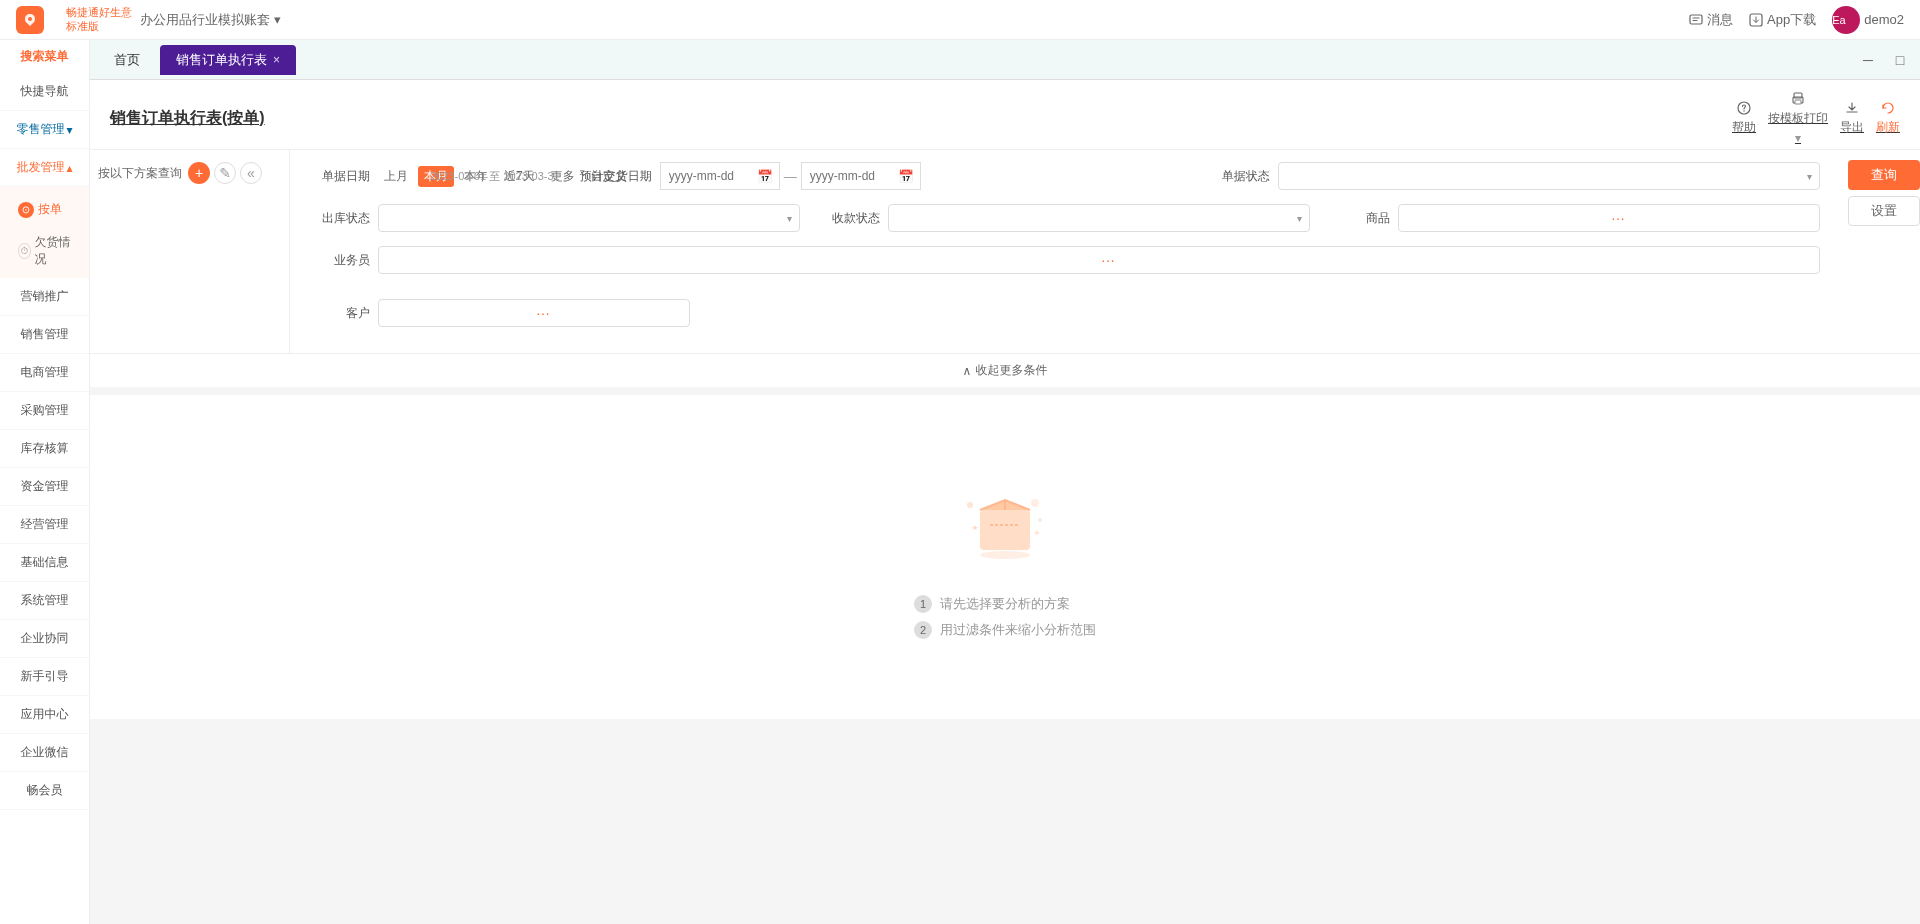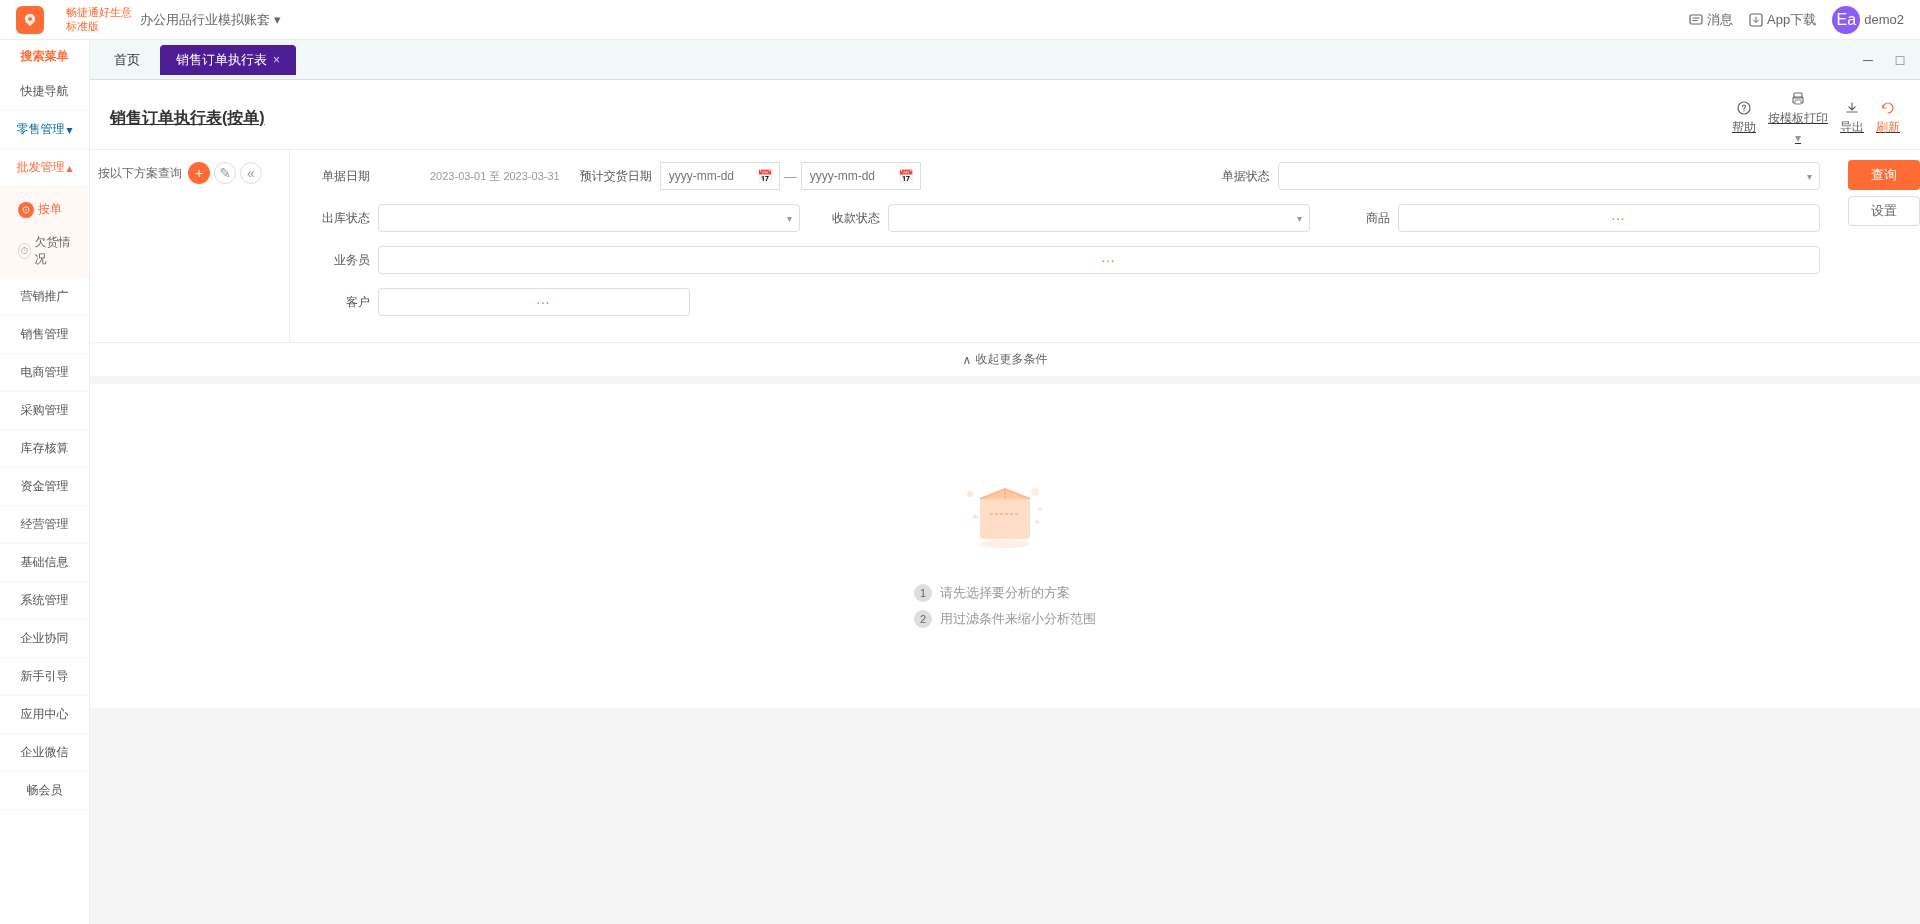--- a/index.html
+++ b/index.html
@@ -61,26 +61,26 @@
       align-items: center;
       gap: 4px;
       color: #666;
       font-size: 13px;
       cursor: pointer;
     }
     .avatar {
       width: 28px;
       height: 28px;
       border-radius: 50%;
-      background: #8b5cf6;
-      display: flex;
-      align-items: center;
-      justify-content: center;
+      background: #be185d;
+      display: flex;
+      align-items: center;
+      justify-content: flex-start;
       color: white;
-      font-size: 16px;
+      font-size: 11px;
     }
 
     
     .main-layout {
       display: flex;
       flex: 1;
       overflow: hidden;
     }
 
     
@@ -711,20 +711,30 @@
           </div>
         </div>
 
         <div style="flex:1;display:flex;align-items:flex-start;">
           <div class="filter-right-panel">
 
             <div class="filter-row">
 
               <div class="filter-field" style="min-width:380px;max-width:420px;">
                 <span class="filter-label">单据日期</span>
+                <div style="display:flex;align-items:center;gap:4px;flex:1;">
+                  <div class="date-tabs">
+                    <span class="date-tab">上月</span>
+                    <span class="date-tab active">本月</span>
+                    <span class="date-tab">本年</span>
+                    <span class="date-tab">近7天</span>
+                    <span class="date-tab">更多</span>
+                    <span class="date-tab">自定义</span>
+                  </div>
+                </div>
               </div>
 
               <div style="display:flex;align-items:center;gap:4px;margin-left:-320px;">
                 <span style="font-size:11px;color:#999;">2023-03-01 至 2023-03-31</span>
               </div>
 
               <div class="filter-field" style="min-width:320px;">
                 <span class="filter-label">预计交货日期</span>
                 <div class="date-range">
                   <div class="date-input-wrapper">
@@ -786,21 +796,21 @@
                 <div class="multi-select-btn">
                   <span></span>
                   <span class="dots-btn">···</span>
                 </div>
               </div>
 
             </div>
 
             <div class="filter-row">
 
-              <div class="filter-field" style="max-width:380px;">
+              <div class="filter-field" style="max-width:380px;margin-top:11px;">
                 <span class="filter-label">客户</span>
                 <div class="multi-select-btn">
                   <span></span>
                   <span class="dots-btn">···</span>
                 </div>
               </div>
             </div>
 
           </div>
 

